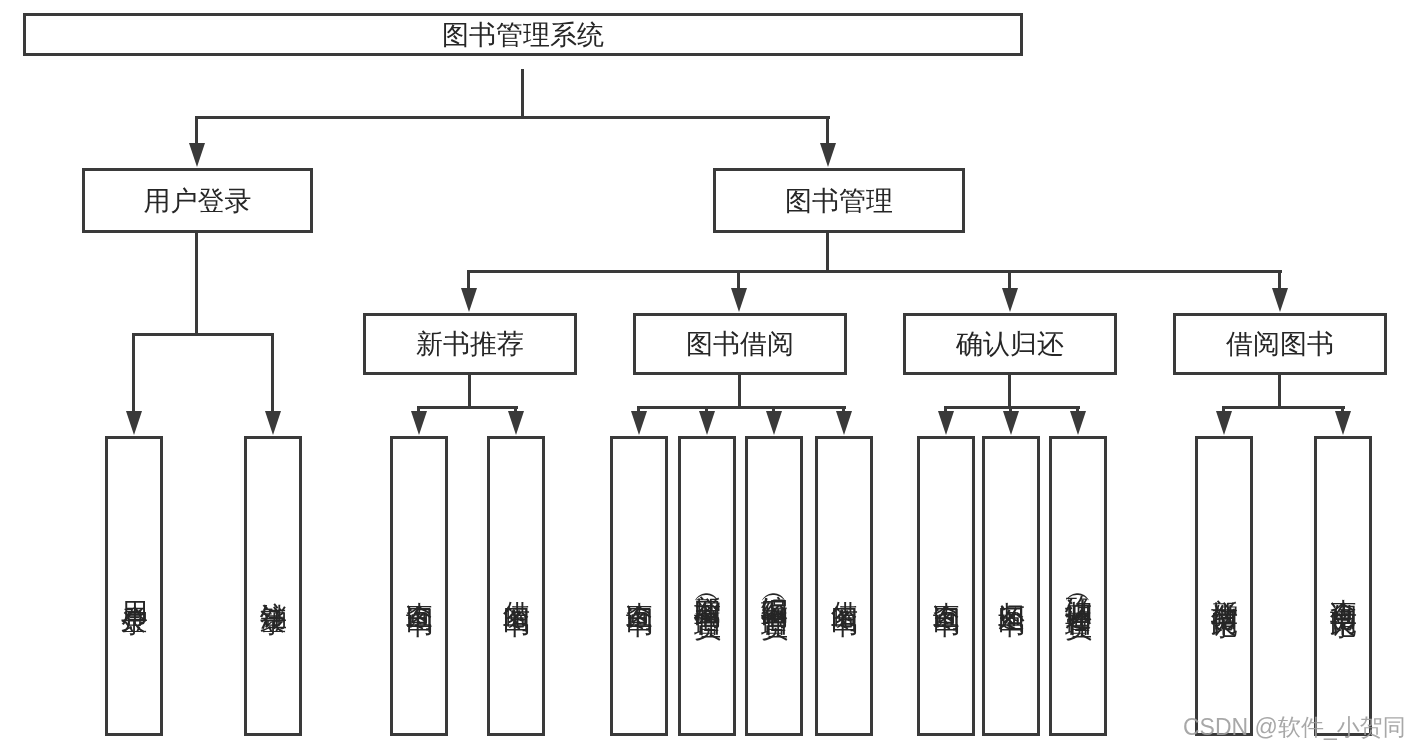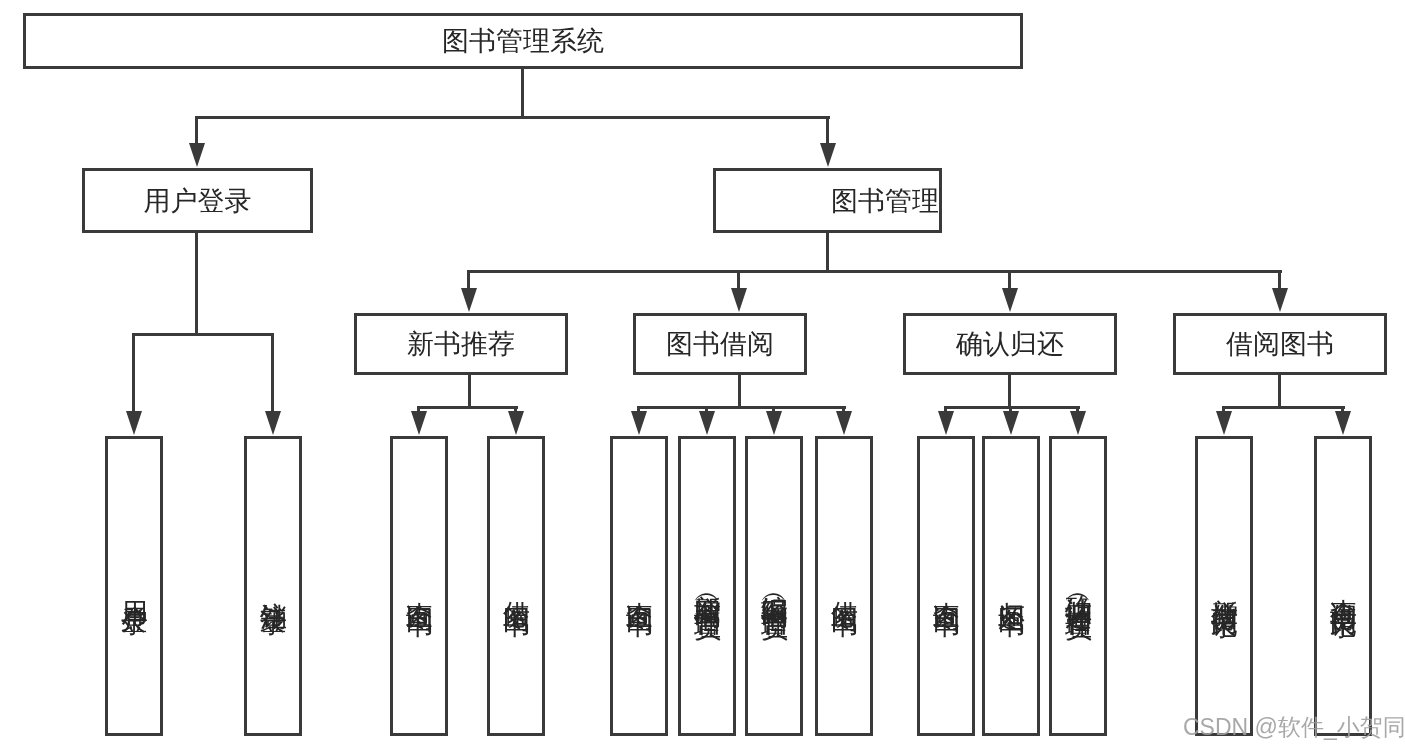--- a/index.html
+++ b/index.html
@@ -30,35 +30,35 @@
   }
   .watermark {
     position:absolute; left:1183px; top:712px;
     font-size:23px; color:rgba(158,158,158,0.9);
     white-space:nowrap; z-index:10;
   }
 </style>
 </head>
 <body>
 
-<div class="box" style="left:23px; top:13px; width:1000px; height:56px;">
+<div class="box" style="left:23px; top:13px; width:1000px; height:43px;">
   <span class="lbl">图书管理系统</span>
 </div>
 
 <div class="box" style="left:82px; top:168px; width:231px; height:65px;">
   <span class="lbl">用户登录</span>
 </div>
-<div class="box" style="left:713px; top:168px; width:229px; height:65px;justify-content:flex-end;">
+<div class="box" style="left:713px; top:168px; width:252px; height:65px;">
   <span class="lbl">图书管理</span>
 </div>
 
-<div class="box" style="left:354px; top:313px; width:214px; height:62px;">
+<div class="box" style="left:363px; top:313px; width:214px; height:62px;">
   <span class="lbl">新书推荐</span>
 </div>
-<div class="box" style="left:633px; top:313px; width:174px; height:62px;">
+<div class="box" style="left:633px; top:313px; width:214px; height:62px;">
   <span class="lbl">图书借阅</span>
 </div>
 <div class="box" style="left:903px; top:313px; width:214px; height:62px;">
   <span class="lbl">确认归还</span>
 </div>
 <div class="box" style="left:1173px; top:313px; width:214px; height:62px;">
   <span class="lbl">借阅图书</span>
 </div>
 
 <div class="box vtext" style="left:105px; top:436px; width:58px; height:300px;">

